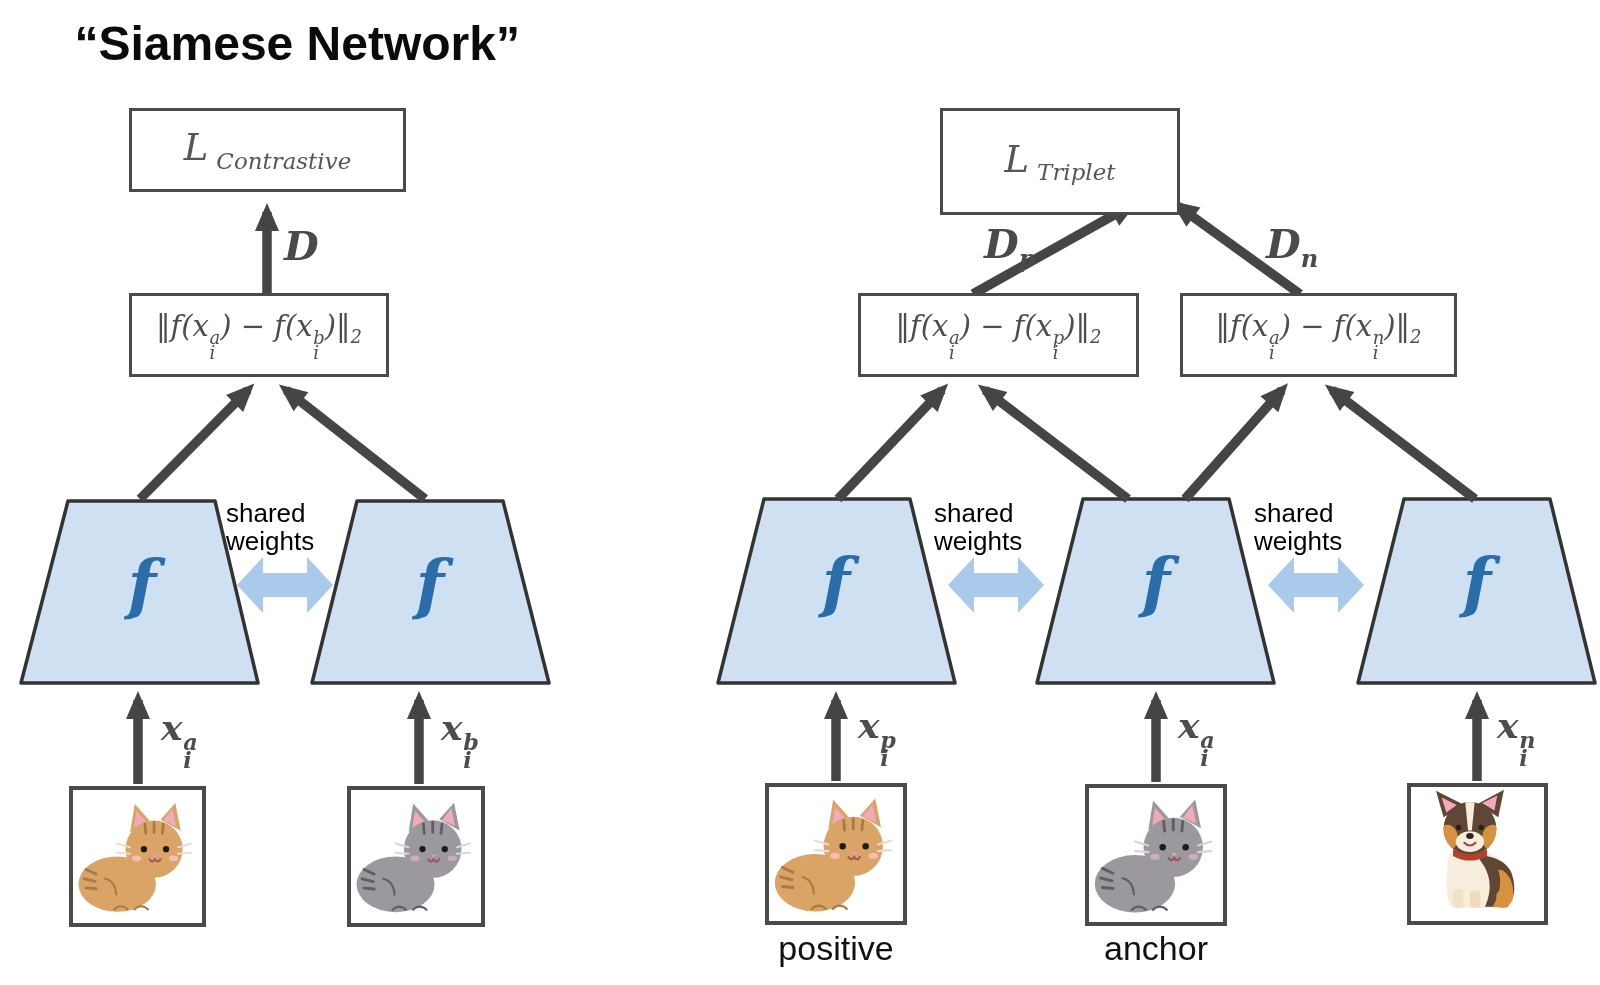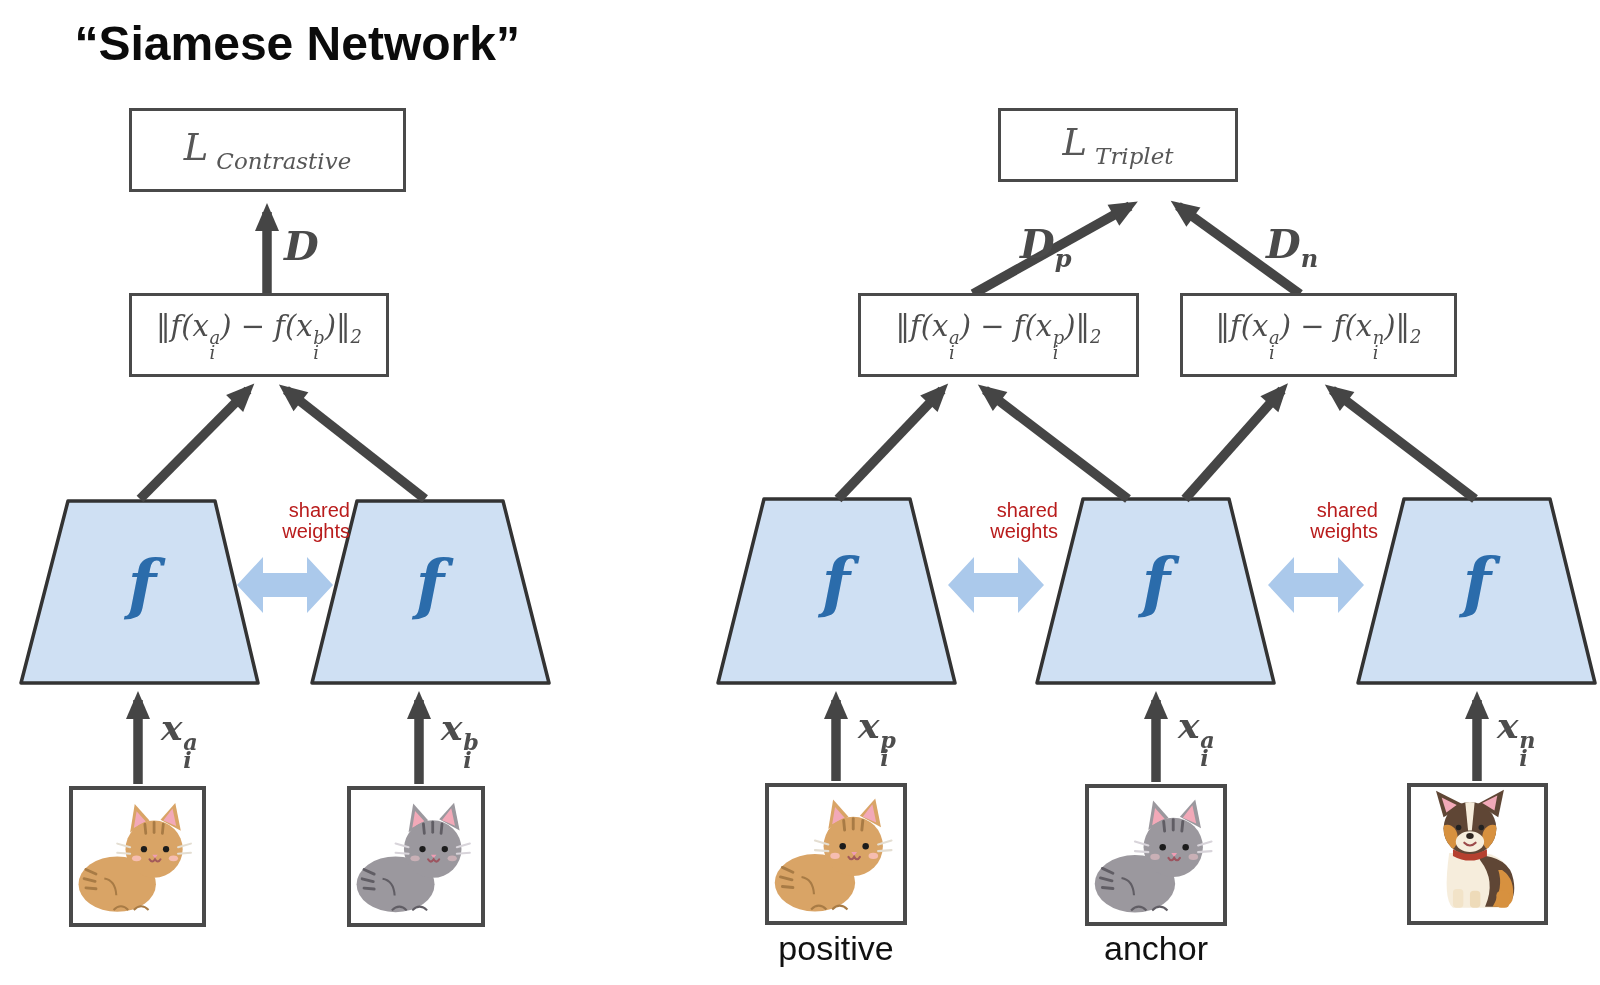--- a/index.html
+++ b/index.html
@@ -13,21 +13,21 @@
          display:flex;align-items:center;justify-content:center;box-sizing:border-box;}
   .losslabel{font-family:"DejaVu Serif", serif;font-style:italic;font-size:37px;color:#575757;}
   .losslabel sub{font-size:.62em;font-style:italic;margin-left:8px;}
   .formula{font-family:"DejaVu Serif", serif;font-style:italic;font-size:29px;color:#4d4d4d;white-space:nowrap;}
   .formula sub{font-size:.62em;}
   .ss{display:inline-flex;flex-direction:column;align-items:flex-start;font-size:.62em;
       line-height:.82;vertical-align:-.45em;margin-left:.03em;font-style:italic;}
   .dlabel{font-family:"DejaVu Serif", serif;font-style:italic;font-weight:bold;font-size:40px;color:#4a4a4a;}
   .dlabel sub{font-size:.6em;}
   .xlabel{font-family:"DejaVu Serif", serif;font-style:italic;font-weight:bold;font-size:36px;color:#4d4d4d;}
-  .sharedw{width:124px;text-align:right;font-size:20px;line-height:1.06;color:#b91c1c;font-weight:500;}
+  .sharedw{width:124px;text-align:left;font-size:26px;line-height:1.06;color:#000000;font-weight:500;}
   .flabel{width:90px;text-align:center;font-family:"DejaVu Serif", serif;font-style:italic;
           font-weight:bold;font-size:66px;color:#2b6cab;}
   .imgbox{position:absolute;z-index:2;background:#ffffff;border:4px solid #4a4a4a;box-sizing:border-box;
           display:flex;align-items:flex-end;justify-content:center;overflow:hidden;}
   .imgbox svg{display:block;width:100%;height:100%;}
   .caption{width:170px;text-align:center;font-size:34px;color:#111111;}
 </style>
 </head>
 <body>
 
@@ -72,26 +72,26 @@
       <polygon points="948,585 974,557 974,573 1018,573 1018,557 1044,585 1018,613 1018,597 974,597 974,613"></polygon>
       <polygon points="1268,585 1294,557 1294,573 1338,573 1338,557 1364,585 1338,613 1338,597 1294,597 1294,613"></polygon>
     </g>
   </svg>
 
   <div class="abs title" style="left:20px;top:16px;width:500px;">“Siamese Network”</div>
 
   <div class="lossbox" style="left:129px;top:108px;width:277px;height:84px;">
     <span class="losslabel">L<sub>Contrastive</sub></span>
   </div>
-  <div class="lossbox" style="left:998px;top:108px;width:240px;height:74px;">
+  <div class="lossbox" style="left:940px;top:108px;width:240px;height:107px;">
     <span class="losslabel">L<sub>Triplet</sub></span>
   </div>
 
   <div class="abs dlabel" style="left:284px;top:222px;">D</div>
-  <div class="abs dlabel" style="left:1020px;top:220px;">D<sub>p</sub></div>
+  <div class="abs dlabel" style="left:984px;top:220px;">D<sub>p</sub></div>
   <div class="abs dlabel" style="left:1266px;top:220px;">D<sub>n</sub></div>
 
   <div class="formulabox" style="left:129px;top:293px;width:260px;height:84px;">
     <span class="formula">‖f(x<span class="ss">
           <span class="ssup">a</span>
           <span class="ssub">i</span>
         </span>) − f(x<span class="ss">
           <span class="ssup">b</span>
           <span class="ssub">i</span>
         </span>)‖<sub>2</sub></span>

